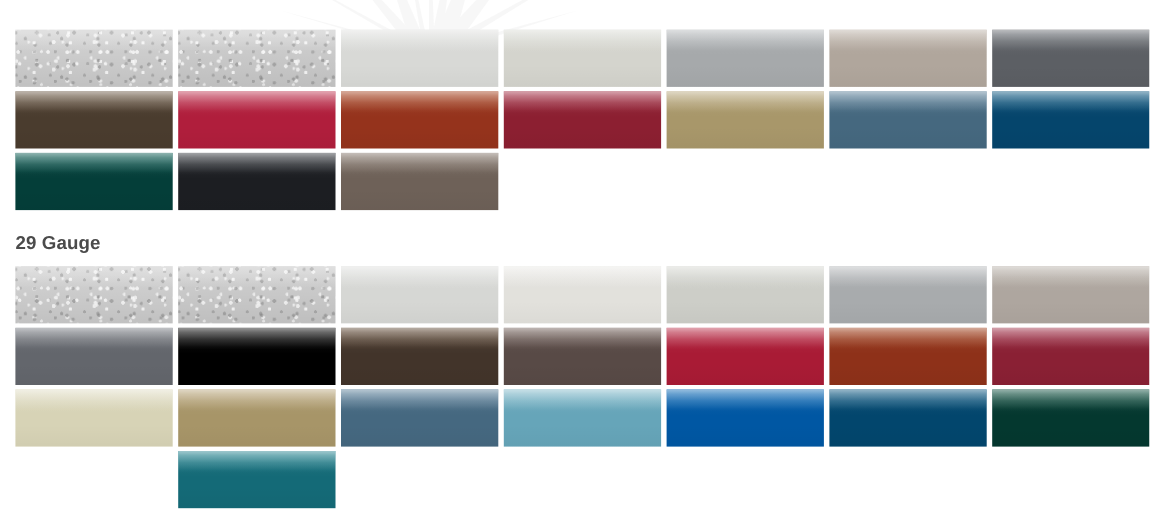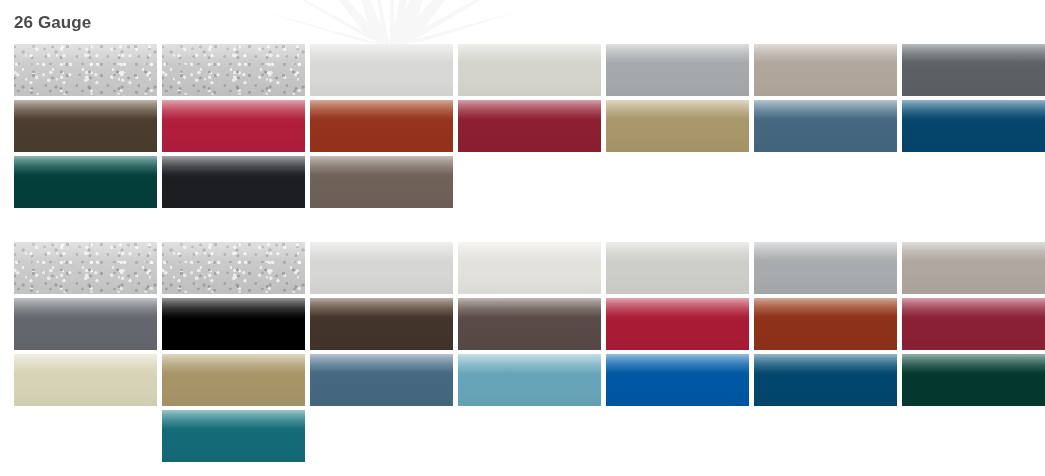--- a/index.html
+++ b/index.html
@@ -139,21 +139,20 @@
     <path d="M100 100 L4 46 L80 92 Z"></path>
     <path d="M100 100 L196 46 L124 92 Z"></path>
     <path d="M100 100 L0 72 L78 96 Z"></path>
     <path d="M100 100 L200 72 L126 96 Z"></path>
   </g>
 </svg>
 
 <div id="page">
     <div class="section">
       <div class="spacer-26"></div>
-      <h2 class="section-title">26 Gauge</h2>
       <div class="pre-grid"></div>
       <div class="swatch-grid">
         <div class="swatch textured" title="Galvanized" style="background: linear-gradient(rgb(216, 216, 216) 0%, rgb(216, 216, 216) 4%, rgb(201, 201, 201) 38%, rgb(201, 201, 201) 100%);">
           <span class="grain"></span>
           <span class="sheen"></span>
         </div>
         <div class="swatch textured" title="Galvalume" style="background: linear-gradient(rgb(214, 214, 214) 0%, rgb(214, 214, 214) 4%, rgb(198, 198, 198) 38%, rgb(198, 198, 198) 100%);">
           <span class="grain"></span>
           <span class="sheen"></span>
         </div>
@@ -203,20 +202,21 @@
           <span class="sheen"></span>
         </div>
         <div class="swatch empty"></div>
         <div class="swatch empty"></div>
         <div class="swatch empty"></div>
         <div class="swatch empty"></div>
       </div>
     </div>
     <div class="section">
       <div class="spacer-29"></div>
+      <h2 class="section-title">29 Gauge</h2>
       <div class="pre-grid"></div>
       <div class="swatch-grid">
         <div class="swatch textured" title="Galvanized" style="background: linear-gradient(rgb(216, 216, 216) 0%, rgb(216, 216, 216) 4%, rgb(201, 201, 201) 38%, rgb(201, 201, 201) 100%);">
           <span class="grain"></span>
           <span class="sheen"></span>
         </div>
         <div class="swatch textured" title="Galvalume" style="background: linear-gradient(rgb(214, 214, 214) 0%, rgb(214, 214, 214) 4%, rgb(198, 198, 198) 38%, rgb(198, 198, 198) 100%);">
           <span class="grain"></span>
           <span class="sheen"></span>
         </div>

